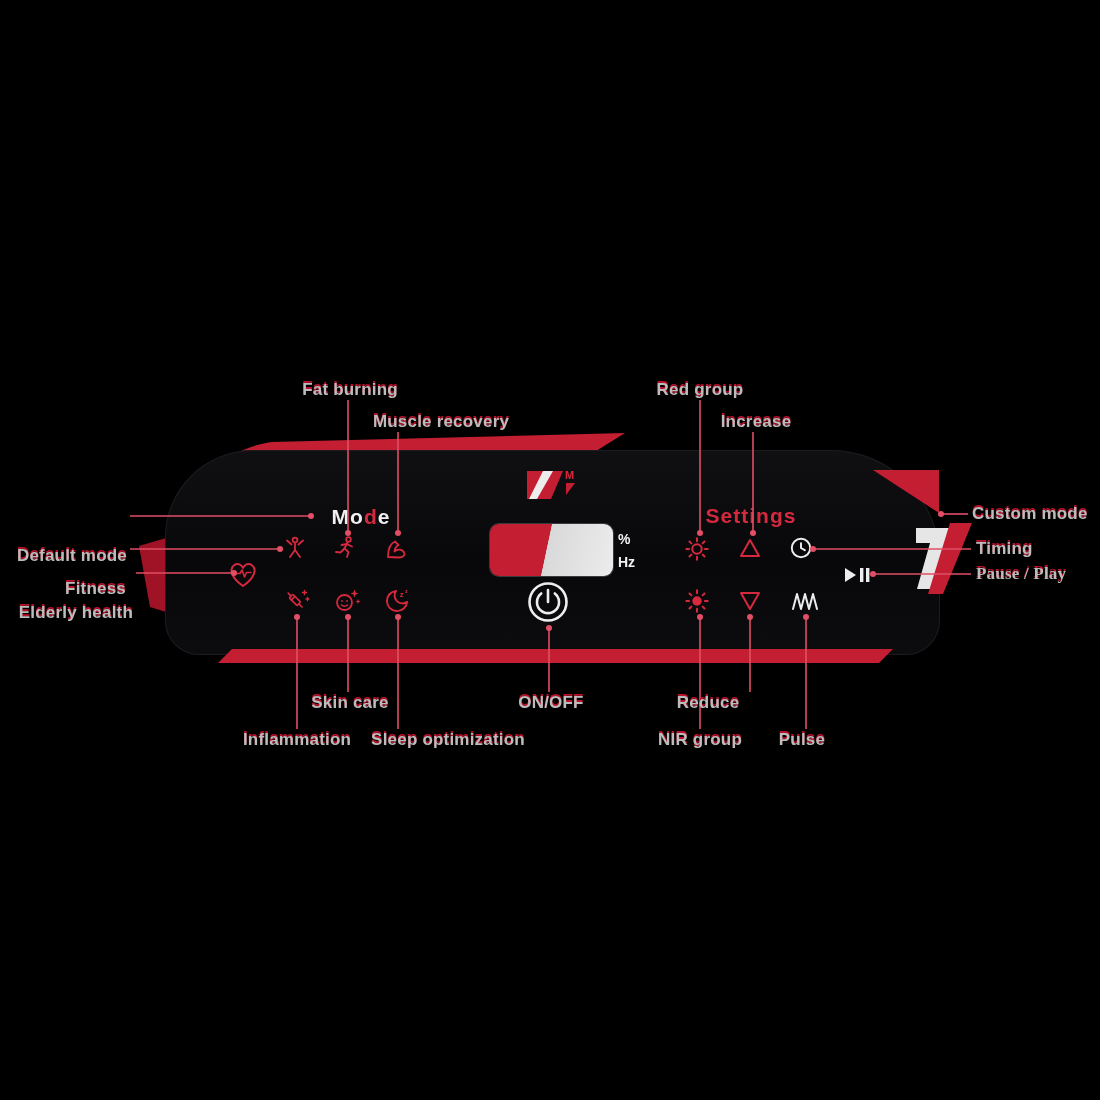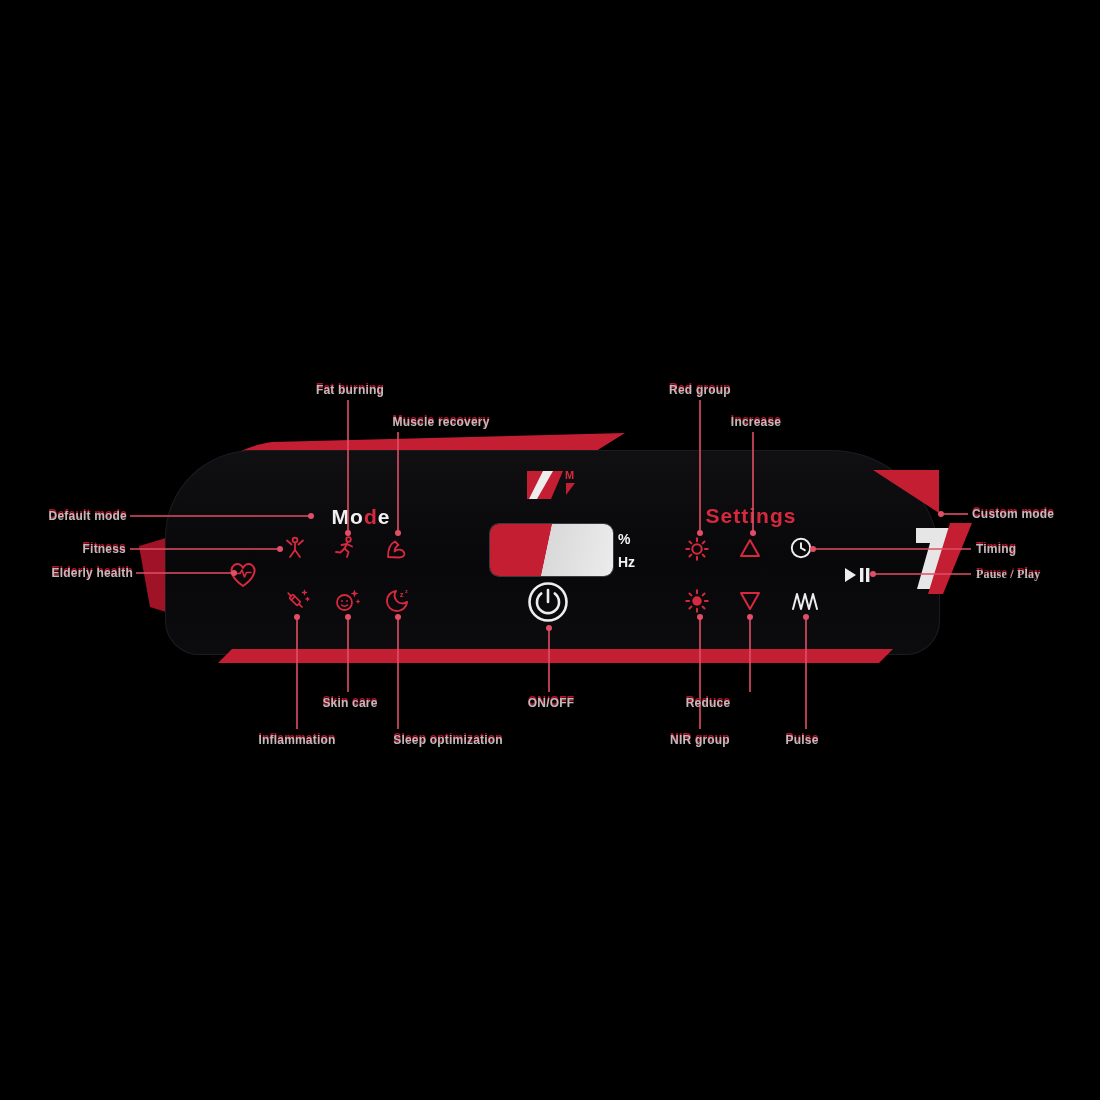--- a/index.html
+++ b/index.html
@@ -15,25 +15,25 @@
   .ptext{position:absolute;transform:translate(-50%,-50%);font-weight:700;font-size:21px;
          letter-spacing:1px;white-space:nowrap;line-height:1;}
   .mode-w{color:#f0f0f0;} .mode-r{color:#d6293e;}
   .settings{color:#d6293e;}
   .display{position:absolute;left:325px;top:74px;width:123px;height:52px;border-radius:9px;
            background:linear-gradient(102deg,#c41e32 0%,#c41e32 46%,#d9d9d9 46.5%,#ececec 100%);
            box-shadow:0 0 0 1px #3a3a3e;}
   .units{position:absolute;left:453px;top:79px;display:flex;flex-direction:column;gap:2px;}
   .units div{color:#f2f2f2;font-weight:700;font-size:14px;line-height:21px;}
   
-  .lbl{position:absolute;font-weight:700;font-size:12px;color:#bdbcbc;letter-spacing:.2px;
+  .lbl{position:absolute;font-weight:700;font-size:17px;color:#bdbcbc;letter-spacing:.2px;
        white-space:nowrap;z-index:6;line-height:18px;
        text-shadow:0 -2px 0 rgba(196,18,45,.95);}
   .lbl.c{transform:translateX(-50%);}
-  .lbl.ra{text-align:right;}
+  .lbl.ra{text-align:right;margin-top:40px;}
   .z1{z-index:1;} .z3{z-index:3;} .z5{z-index:5;}
 </style>
 </head>
 <body>
 
 <div class="canvas">
 
   <svg class="layer z1" width="1100" height="1100">
     <path d="M 187 572 C 184 498 208 452 272 442 L 625 433 L 588 456 L 302 459 C 243 464 214 506 212 572 Z" fill="#c41e32"></path>
     <polygon points="139,546 166,538 166,612 150,607" fill="#a01226"></polygon>

